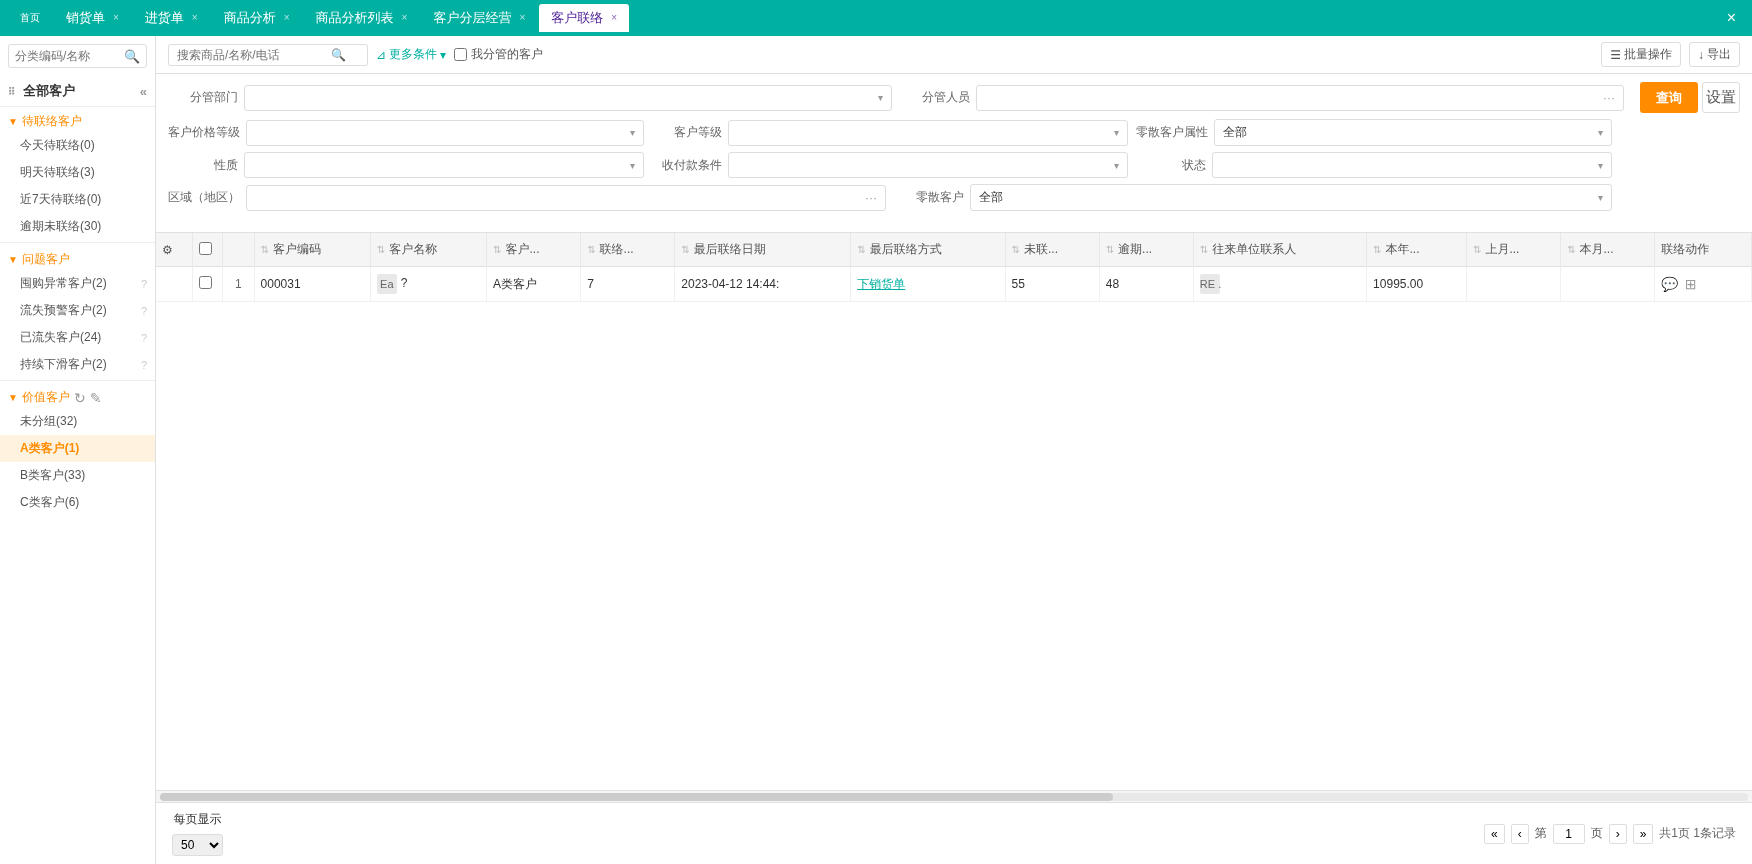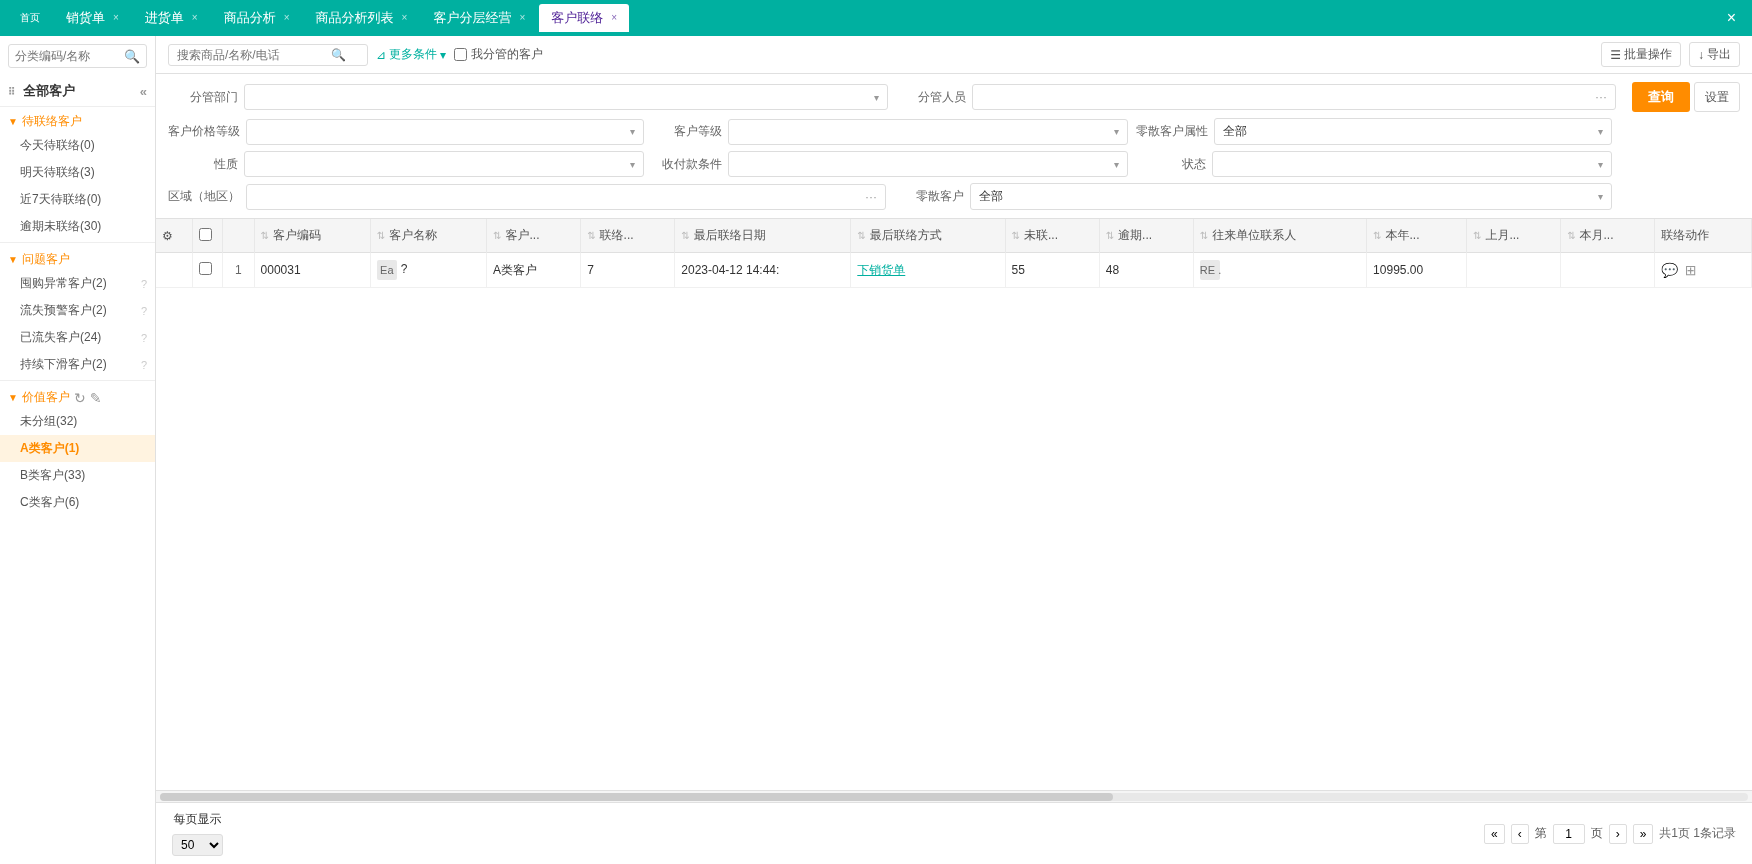--- a/index.html
+++ b/index.html
@@ -108,42 +108,42 @@
     }
 
     
     .advanced-filter {
       background: #fff; padding: 8px 12px;
       border-bottom: 1px solid #e0e0e0;
     }
     .filter-row {
       display: flex; align-items: center; gap: 8px; margin-bottom: 6px;
     }
-    .filter-row:last-child { margin-bottom: 0; }
+    .filter-row:last-child { margin-bottom: 13px; }
     .filter-field {
       display: flex; align-items: center; gap: 6px; flex: 1;
     }
     .filter-label { color: #666; font-size: 12px; white-space: nowrap; min-width: 70px; text-align: right; }
     .filter-input {
       flex: 1; border: 1px solid #ddd; border-radius: 3px;
       padding: 4px 8px; font-size: 12px; outline: none; color: #333;
       display: flex; align-items: center; justify-content: space-between;
       cursor: pointer; background: #fff; min-height: 26px;
     }
     .filter-input .arrow { color: #999; font-size: 10px; }
     .filter-input .dots { color: #999; font-size: 12px; }
     .btn-query {
       background: #ff8c00; color: #fff; border: none;
       padding: 6px 16px; border-radius: 3px; cursor: pointer;
       font-size: 13px; font-weight: bold;
     }
     .btn-settings {
       background: #fff; color: #555; border: 1px solid #ddd;
-      padding: 5px 10px; border-radius: 3px; cursor: pointer;
-      font-size: 12px;
+      padding: 5px 3px; border-radius: 3px; cursor: pointer;
+      font-size: 15px;
     }
     .filter-actions {
       display: flex; flex-direction: row; gap: 4px; margin-left: 8px;
     }
 
     
     .table-area {
       flex: 1; overflow: auto; background: #fff; margin: 0;
     }
     table {

